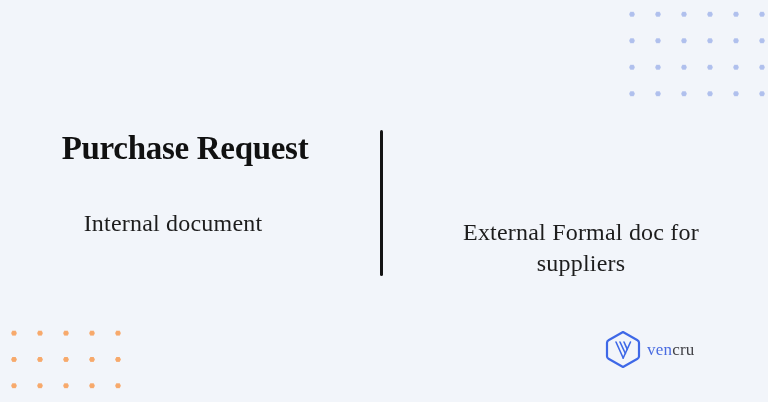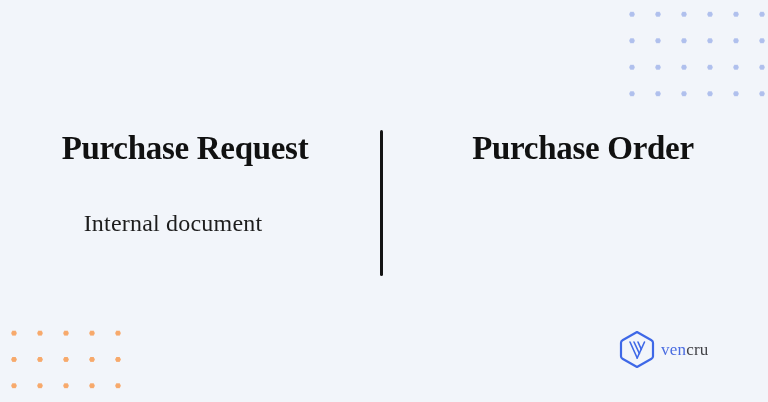--- a/index.html
+++ b/index.html
@@ -63,21 +63,21 @@
   .col-desc.right { left: 431px; top: 217px; width: 300px; }
   .divider {
     position: absolute;
     left: 380px; top: 130px;
     width: 3px; height: 146px;
     background: var(--divider-color);
     border-radius: 2px;
   }
   .logo {
     position: absolute;
-    left: 619px; top: 330px;
+    left: 605px; top: 330px;
     display: flex;
     align-items: center;
     gap: 6px;
   }
   .logo-icon { color: var(--logo-blue); display: block; }
   .logo-word {
     font-size: 17px;
     font-weight: 500;
     letter-spacing: 0.2px;
     line-height: 17px;
@@ -92,22 +92,22 @@
 
   <div class="dots dots-top-right"></div>
   <div class="dots dots-bottom-left"></div>
 
   <h1 class="col-title left">Purchase Request</h1>
 
   <p class="col-desc left">Internal document</p>
 
   <div class="divider"></div>
 
-  <h1 class="col-title right">Purchase Order</h1>
 
+  <p class="col-desc right">External Formal doc for suppliers</p>
 
   <div class="logo">
     <svg class="logo-icon" width="36" height="39" viewBox="0 0 36 39" fill="none">
       <path d="M18 2 L32.5 10.2 Q34 11 34 12.7 L34 26.3 Q34 28 32.5 28.8 L18 37 L3.5 28.8 Q2 28 2 26.3 L2 12.7 Q2 11 3.5 10.2 Z" stroke="currentColor" stroke-width="2.2" stroke-linejoin="round" fill="none"></path>
       <path d="M11 12 L18.2 28" stroke="currentColor" stroke-width="1.6" stroke-linecap="round"></path>
       <path d="M15 12 L20.4 23.5" stroke="currentColor" stroke-width="1.6" stroke-linecap="round"></path>
       <path d="M19 12 L22.3 19.3" stroke="currentColor" stroke-width="1.6" stroke-linecap="round"></path>
       <path d="M25.5 12 L18.2 28" stroke="currentColor" stroke-width="1.6" stroke-linecap="round"></path>
     </svg>
     <span class="logo-word"><span class="part-blue">ven</span><span class="part-dark">cru</span></span>

